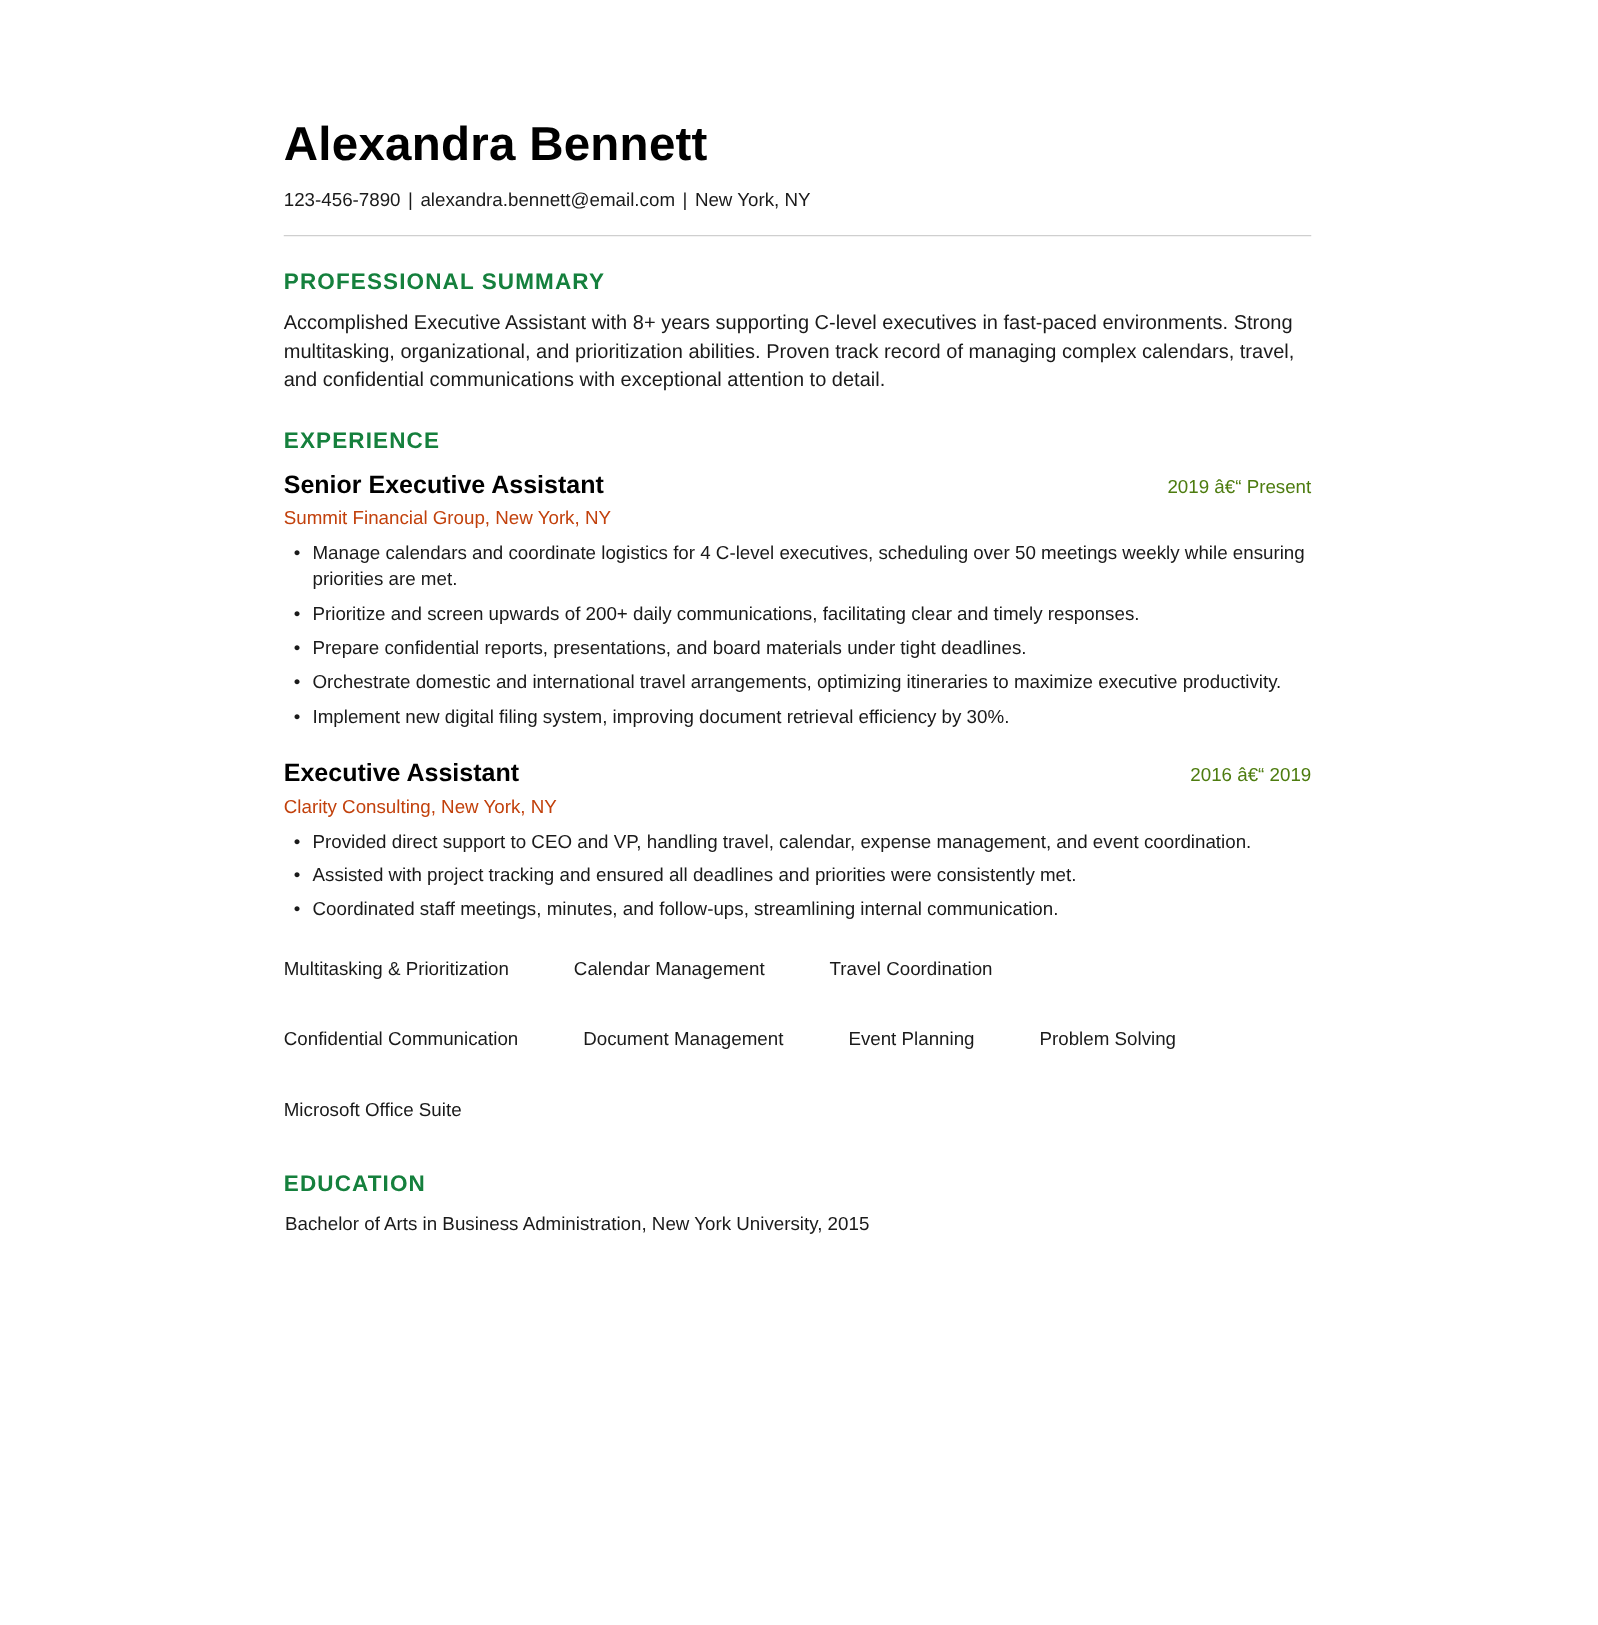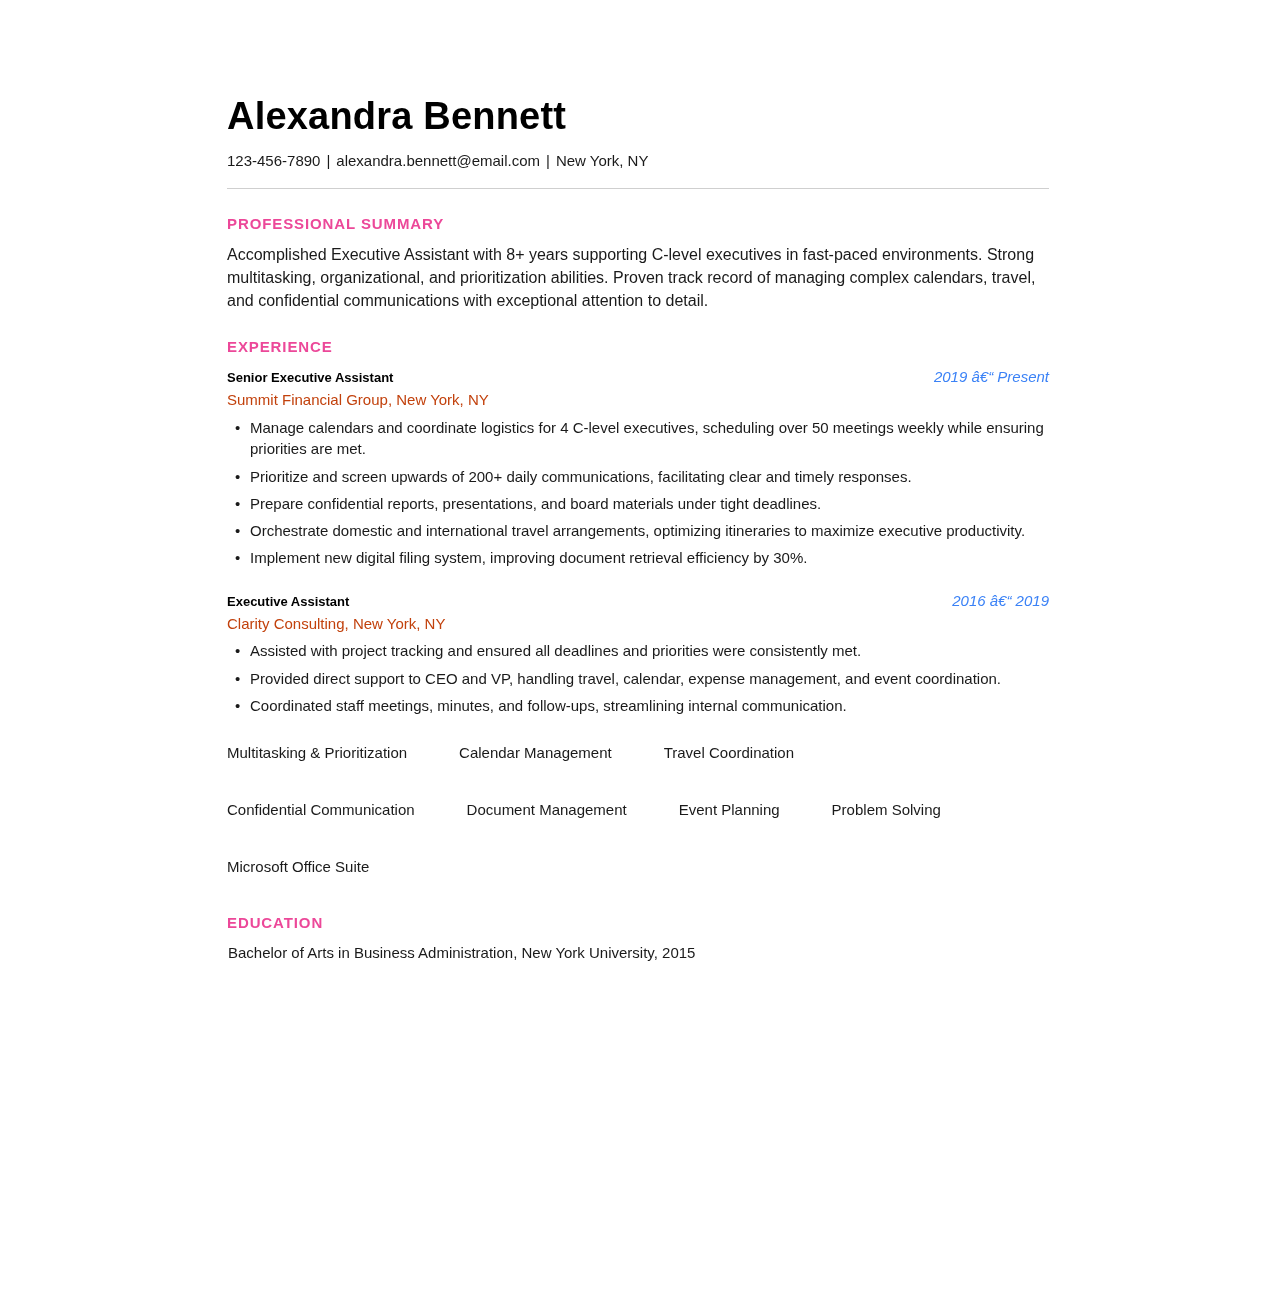--- a/index.html
+++ b/index.html
@@ -54,24 +54,24 @@
     border-top: 1px solid #cfcfcf;
     margin: 17px 0 0 0;
     width: 822px;
   }
 
   
   .section {
     margin-top: 26px;
   }
   .section-title {
-    font-size: 15px;
+    font-size: 18px;
     font-weight: bold;
     letter-spacing: 0.9px;
-    color: #ec4899;
+    color: #15803d;
     text-transform: uppercase;
     margin: 17px 0 11px 0;
   }
   .summary-text {
     font-size: 16px;
     line-height: 1.45;
     color: #1a1a1a;
     margin: 0;
   }
 
@@ -82,29 +82,28 @@
   .job + .job {
     margin-top: 21px;
   }
   .job-head {
     display: flex;
     justify-content: space-between;
     align-items: baseline;
     width: 822px;
   }
   .job-title {
-    font-size: 13px;
+    font-size: 20px;
     font-weight: bold;
     color: #000000;
     line-height: 1.45;
   }
   .job-dates {
     font-size: 15px;
-    font-style: italic;
-    color: #3b82f6;
+    color: #4d7c0f;
     line-height: 1.45;
     white-space: nowrap;
   }
   .job-company {
     font-size: 15px;
     color: #c2410c;
     line-height: 1.45;
     margin-top: 1px;
   }
   ul.bullets {
@@ -195,22 +194,22 @@
         </ul>
       </div>
 
       <div class="job">
         <div class="job-head">
           <span class="job-title">Executive Assistant</span>
           <span class="job-dates">2016 â€“ 2019</span>
         </div>
         <div class="job-company">Clarity Consulting, New York, NY</div>
         <ul class="bullets">
+          <li>Provided direct support to CEO and VP, handling travel, calendar, expense management, and event coordination.</li>
           <li>Assisted with project tracking and ensured all deadlines and priorities were consistently met.</li>
-          <li>Provided direct support to CEO and VP, handling travel, calendar, expense management, and event coordination.</li>
           <li>Coordinated staff meetings, minutes, and follow-ups, streamlining internal communication.</li>
         </ul>
       </div>
     </div>
 
     <div class="section">
       <div class="skills">
         <span class="skill">Multitasking &amp; Prioritization</span>
         <span class="skill">Calendar Management</span>
         <span class="skill">Travel Coordination</span>

